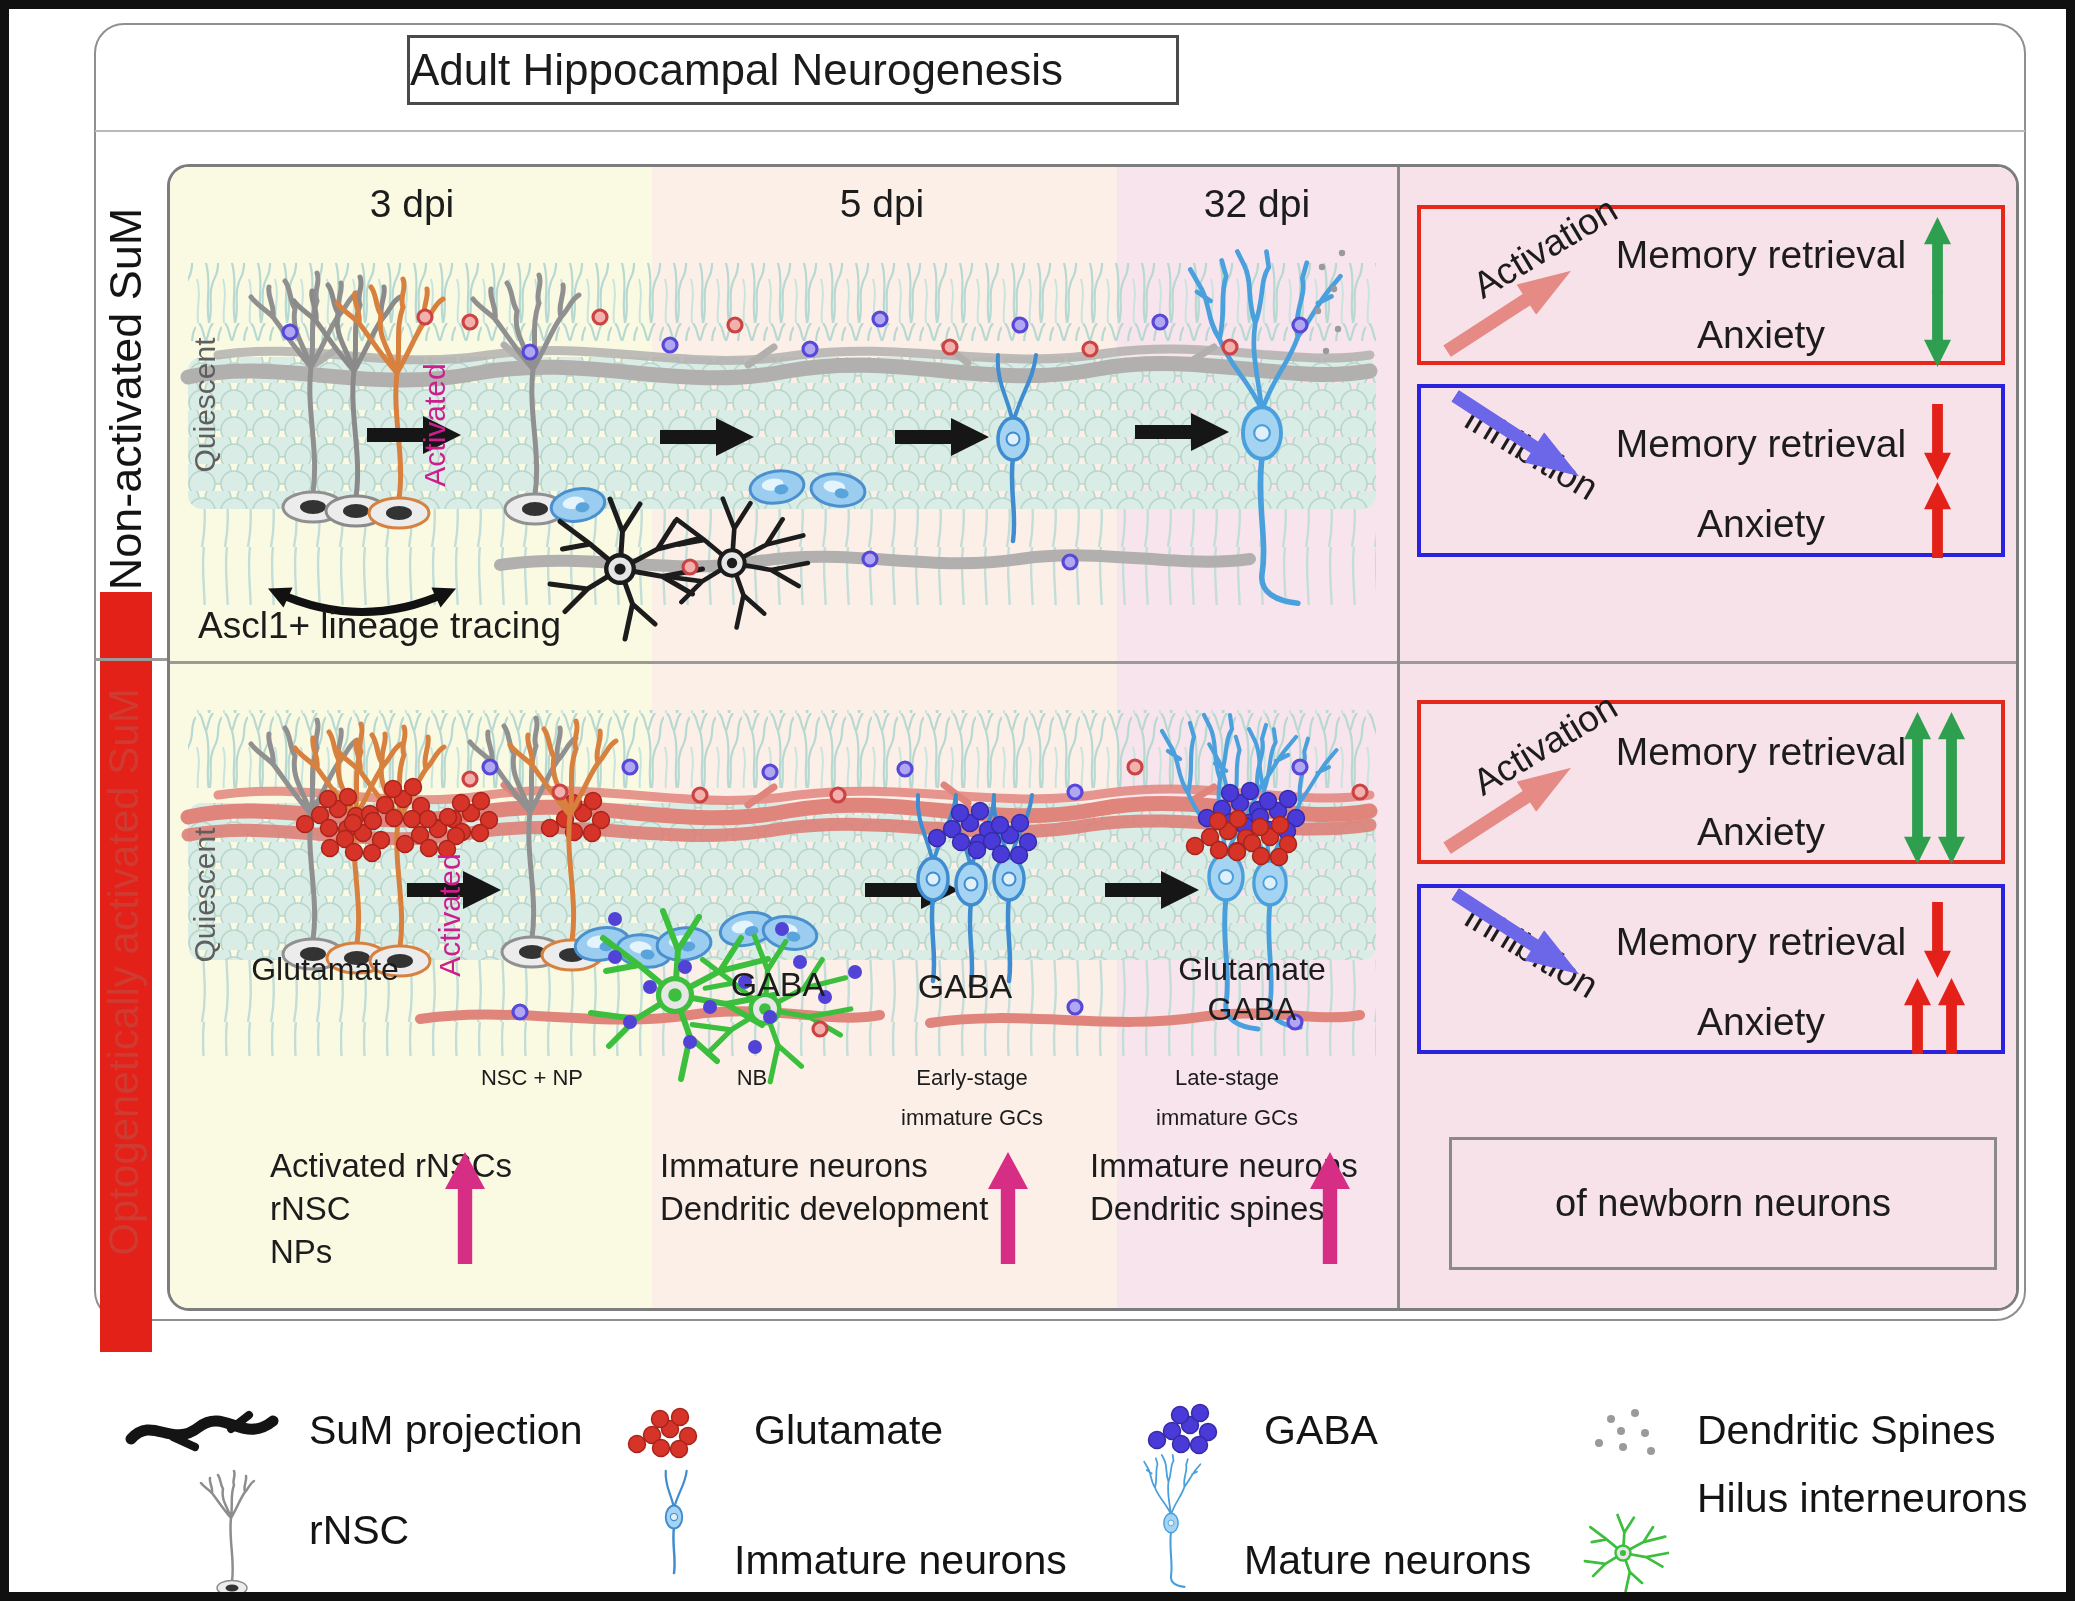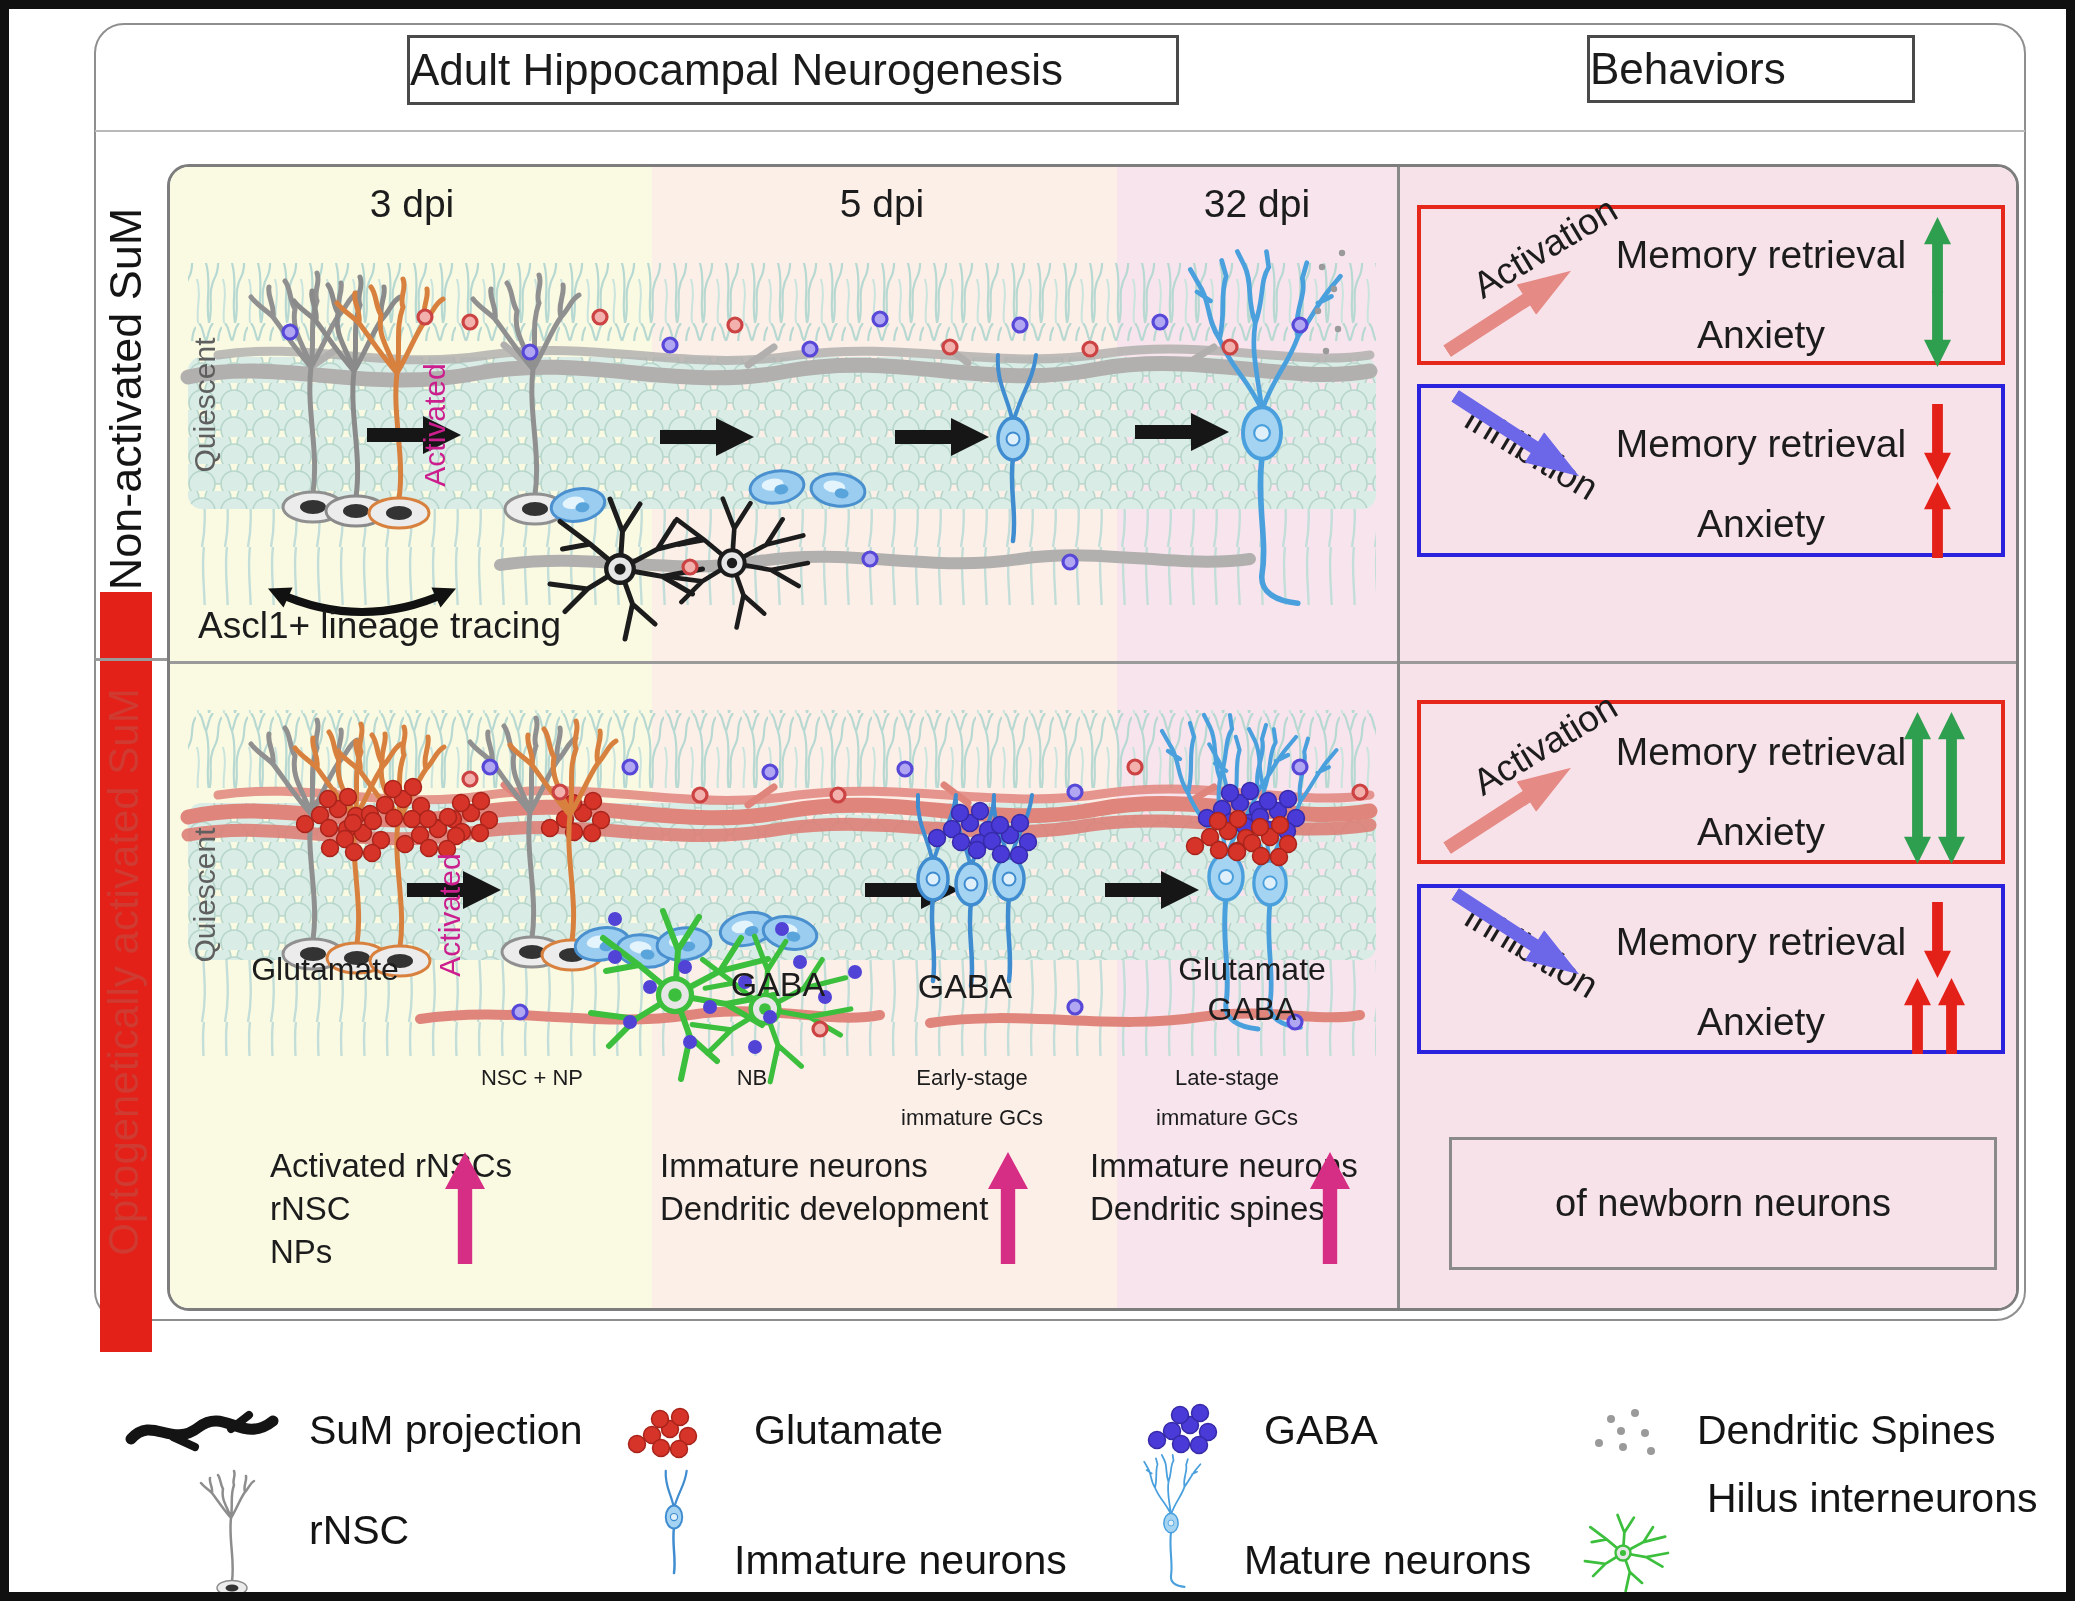--- a/index.html
+++ b/index.html
@@ -67,23 +67,20 @@
 </head>
 <body>
 
 <div id="canvas">
 
   <div class="outer-panel"></div>
   <div class="header-divider"></div>
 
   <div class="title-box" style="left:398px;top:26px;width:772px;height:70px;">
     <span>Adult Hippocampal Neurogenesis</span>
-  </div>
-  <div class="title-box" style="left:1578px;top:26px;width:328px;height:68px;">
-    <span>Behaviors</span>
   </div>
 
   <div class="vlabel black" style="left:-183px;top:364px;width:600px;height:52px;">Non-activated SuM</div>
   <div class="vlabel red" style="left:-263px;top:937px;width:760px;height:52px;">Optogenetically activated SuM</div>
   <div class="strip-divider"></div>
 
   <div class="mainbox">
 
     <div class="band" style="left:0;width:482px;background:#fafae3;"></div>
     <div class="band" style="left:482px;width:465px;background:#fcefe8;"></div>
@@ -485,15 +482,15 @@
   <div class="legend-label" style="left:725px;top:1528px;">Immature neurons</div>
 
   <svg class="licon" style="left:1108px;top:1442px;" width="110" height="140">
     <use href="#matn" transform="translate(54,72) scale(0.42)" color="#4aa0dd"></use>
   </svg>
   <div class="legend-label" style="left:1235px;top:1528px;">Mature neurons</div>
 
   <svg class="licon" style="left:1558px;top:1502px;" width="115" height="85">
     <use href="#inter" transform="translate(56,42) scale(0.68)" color="#3cbf3c"></use>
   </svg>
-  <div class="legend-label" style="left:1688px;top:1466px;margin-left:10px;">Hilus interneurons</div>
+  <div class="legend-label" style="left:1688px;top:1466px;">Hilus interneurons</div>
 
 </div>
 
 </body></html>

